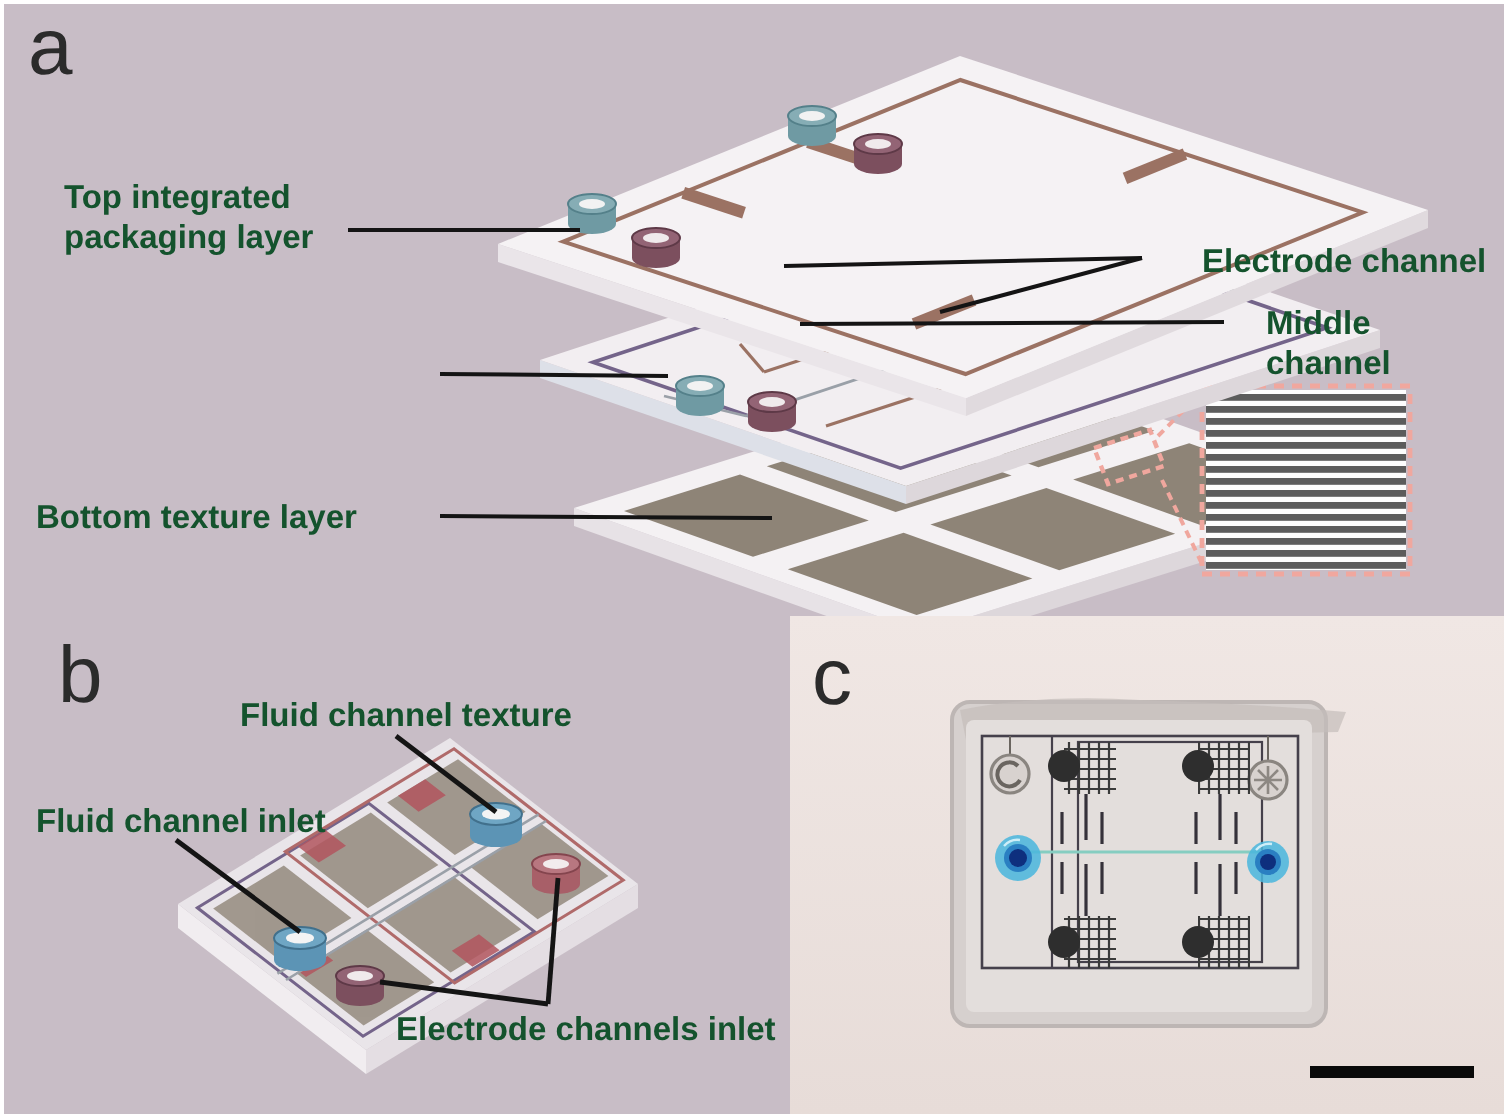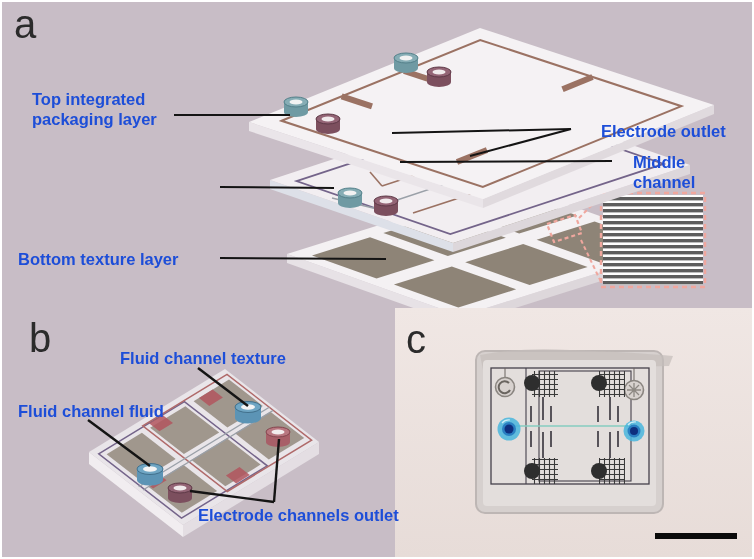--- a/index.html
+++ b/index.html
@@ -14,21 +14,21 @@
   }
   .gfx{position:absolute;left:0;top:0;}
   .panel-letter{
     position:absolute;
     font-size:40px;line-height:44px;font-weight:400;
     color:#2b2b2b;
   }
   .ann-label{
     position:absolute;
     font-size:16.5px;line-height:20px;font-weight:bold;
-    color:#1d4ed8;
+    color:#14532d;
     white-space:pre-line;
   }
 </style>
 </head>
 <body>
 
 <div class="figure">
 
 <svg class="gfx" width="750" height="555" viewBox="0 0 750 555">
   <defs>
@@ -249,20 +249,20 @@
   </g>
 </svg>
 
 <div class="panel-letter" style="left:12px;top:0px">a</div>
 <div class="panel-letter" style="left:27px;top:314px">b</div>
 <div class="panel-letter" style="left:404px;top:315px">c</div>
 
 <div class="ann-label" style="left:30px;top:87px">Top integrated
 packaging layer</div>
 <div class="ann-label" style="left:16px;top:247px">Bottom texture layer</div>
-<div class="ann-label" style="left:599px;top:119px">Electrode outlet</div>
+<div class="ann-label" style="left:599px;top:119px">Electrode channel</div>
 <div class="ann-label" style="left:631px;top:150px">Middle channel</div>
 
 <div class="ann-label" style="left:118px;top:346px">Fluid channel texture</div>
-<div class="ann-label" style="left:16px;top:399px">Fluid channel fluid</div>
-<div class="ann-label" style="left:196px;top:503px">Electrode channels outlet</div>
+<div class="ann-label" style="left:16px;top:399px">Fluid channel inlet</div>
+<div class="ann-label" style="left:196px;top:503px">Electrode channels inlet</div>
 
 </div>
 
 </body></html>

